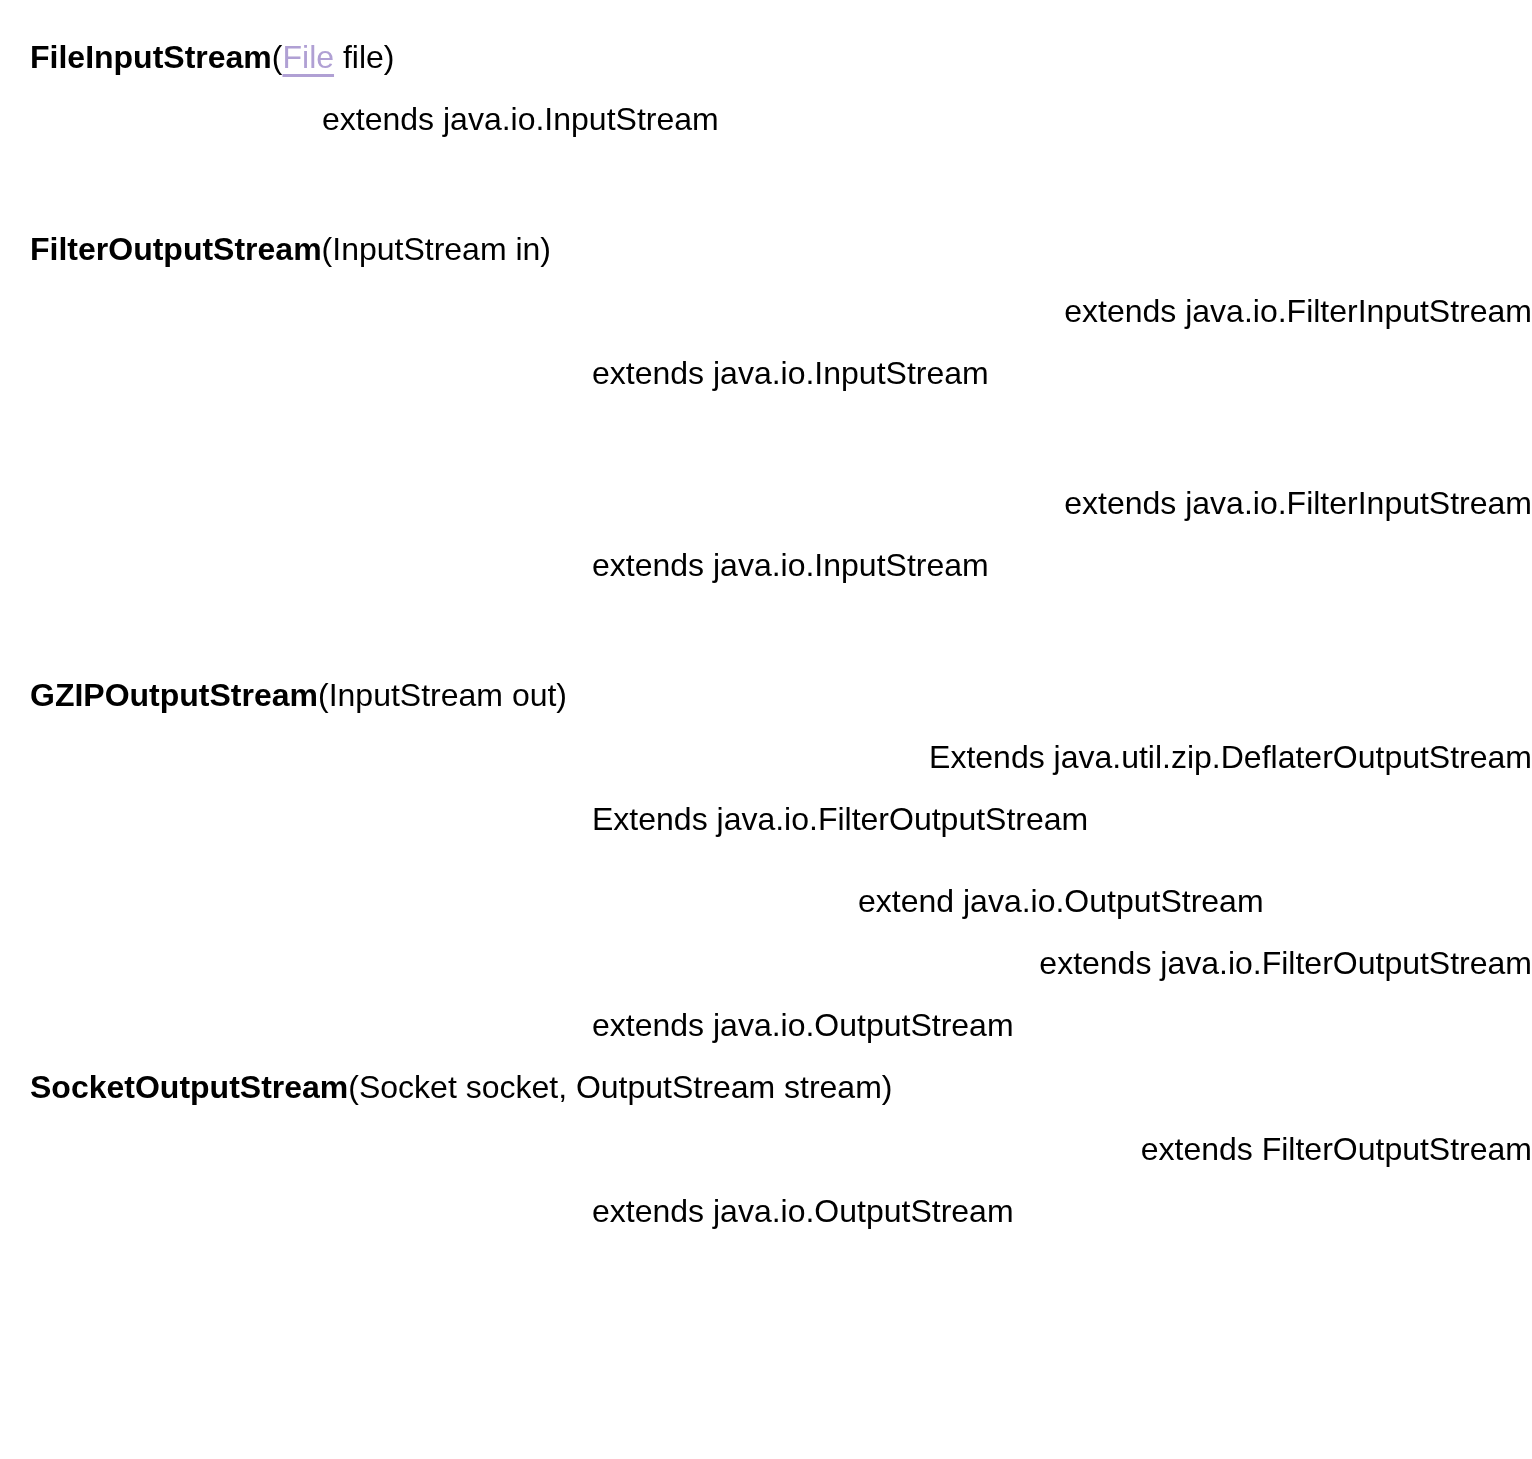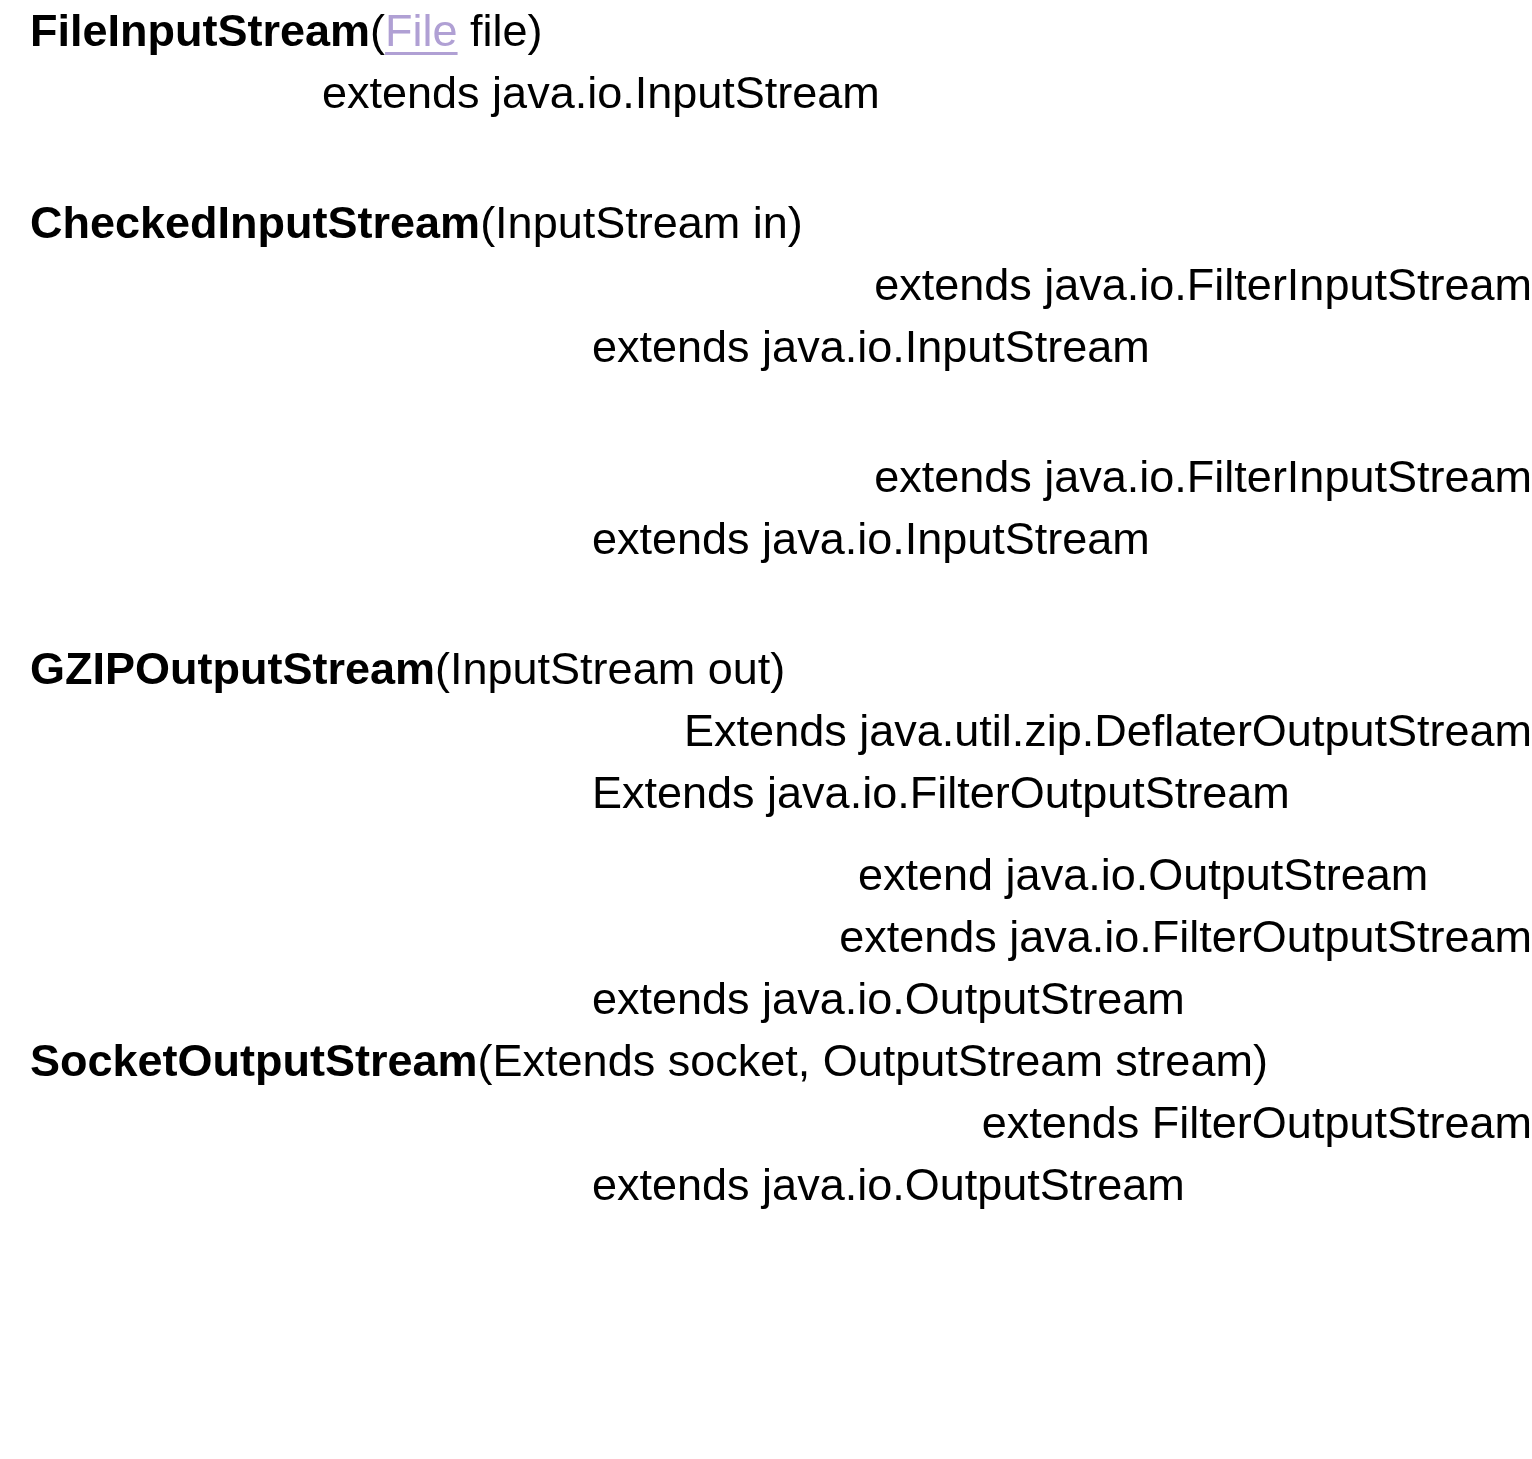--- a/index.html
+++ b/index.html
@@ -7,22 +7,23 @@
     padding: 0;
     background: #ffffff;
   }
   .page {
     position: relative;
     width: 1532px;
     height: 1459px;
     background: #ffffff;
     color: #000000;
     font-family: "Liberation Sans", sans-serif;
-    font-size: 45px;
+    font-size: 32px;
     line-height: 62px;
+    padding-top: 26px;
     box-sizing: border-box;
     overflow: hidden;
   }
   .block { margin: 0; }
   .block.gap { margin-bottom: 68px; }
   .line { margin: 0; white-space: pre; }
   .indent-0 { padding-left: 30px; }
   .indent-1 { padding-left: 310px; text-align: right; }
   .indent-1a { padding-left: 322px; }
   .indent-2 { padding-left: 592px; }
@@ -40,21 +41,21 @@
 <body>
 
 <div class="page">
 
   <section class="block gap">
     <p class="line indent-0"><span class="cls">FileInputStream</span><span>(</span><a class="filelink">File</a><span> file)</span></p>
     <p class="line indent-1a">extends java.io.InputStream</p>
   </section>
 
   <section class="block gap">
-    <p class="line indent-0"><span class="cls">CheckedInputStream</span><span>(InputStream in)</span></p>
+    <p class="line indent-0"><span class="cls">FilterOutputStream</span><span>(InputStream in)</span></p>
     <p class="line indent-1">extends java.io.FilterInputStream</p>
     <p class="line indent-2">extends java.io.InputStream</p>
   </section>
 
   <section class="block gap">
     <p class="line indent-1">extends java.io.FilterInputStream</p>
     <p class="line indent-2">extends java.io.InputStream</p>
   </section>
 
   <section class="block">
@@ -63,18 +64,18 @@
     <p class="line indent-2">Extends java.io.FilterOutputStream</p>
     <p class="line indent-3">extend java.io.OutputStream</p>
   </section>
 
   <section class="block">
     <p class="line indent-1">extends java.io.FilterOutputStream</p>
     <p class="line indent-2">extends java.io.OutputStream</p>
   </section>
 
   <section class="block">
-    <p class="line indent-0"><span class="cls">SocketOutputStream</span><span>(Extends socket, OutputStream stream)</span></p>
+    <p class="line indent-0"><span class="cls">SocketOutputStream</span><span>(Socket socket, OutputStream stream)</span></p>
     <p class="line indent-1">extends FilterOutputStream</p>
     <p class="line indent-2">extends java.io.OutputStream</p>
   </section>
 
 </div>
 
 </body></html>

